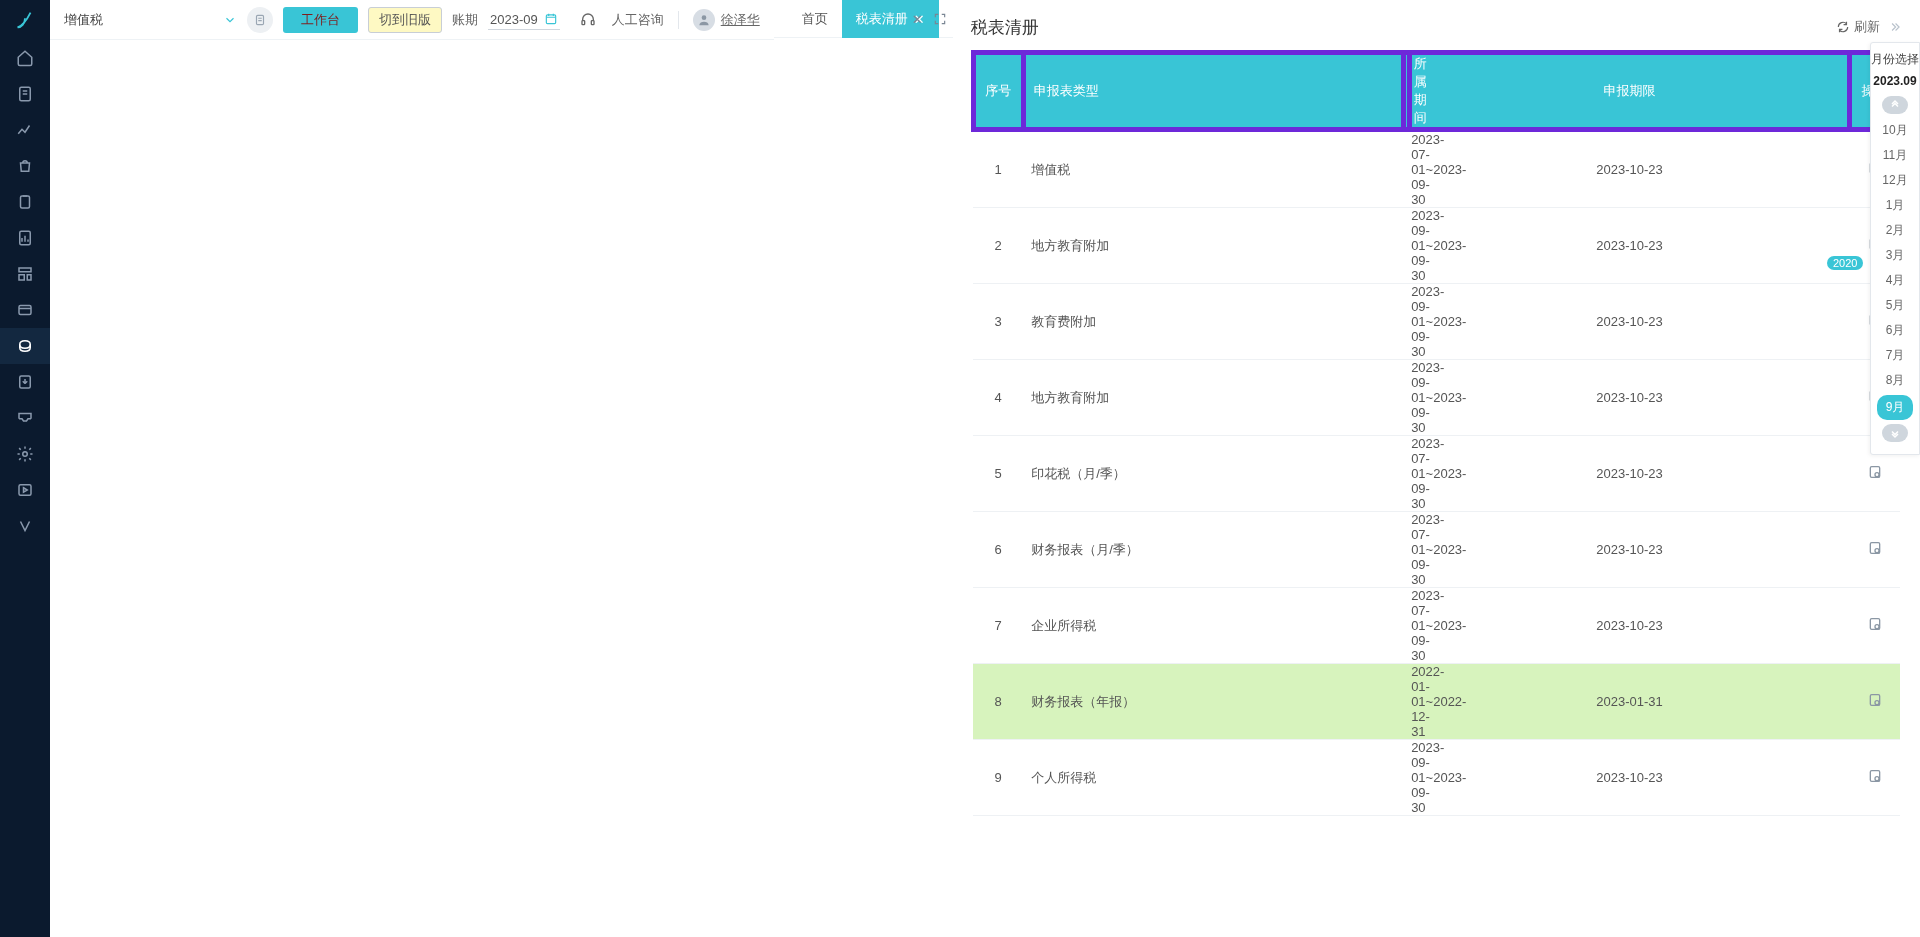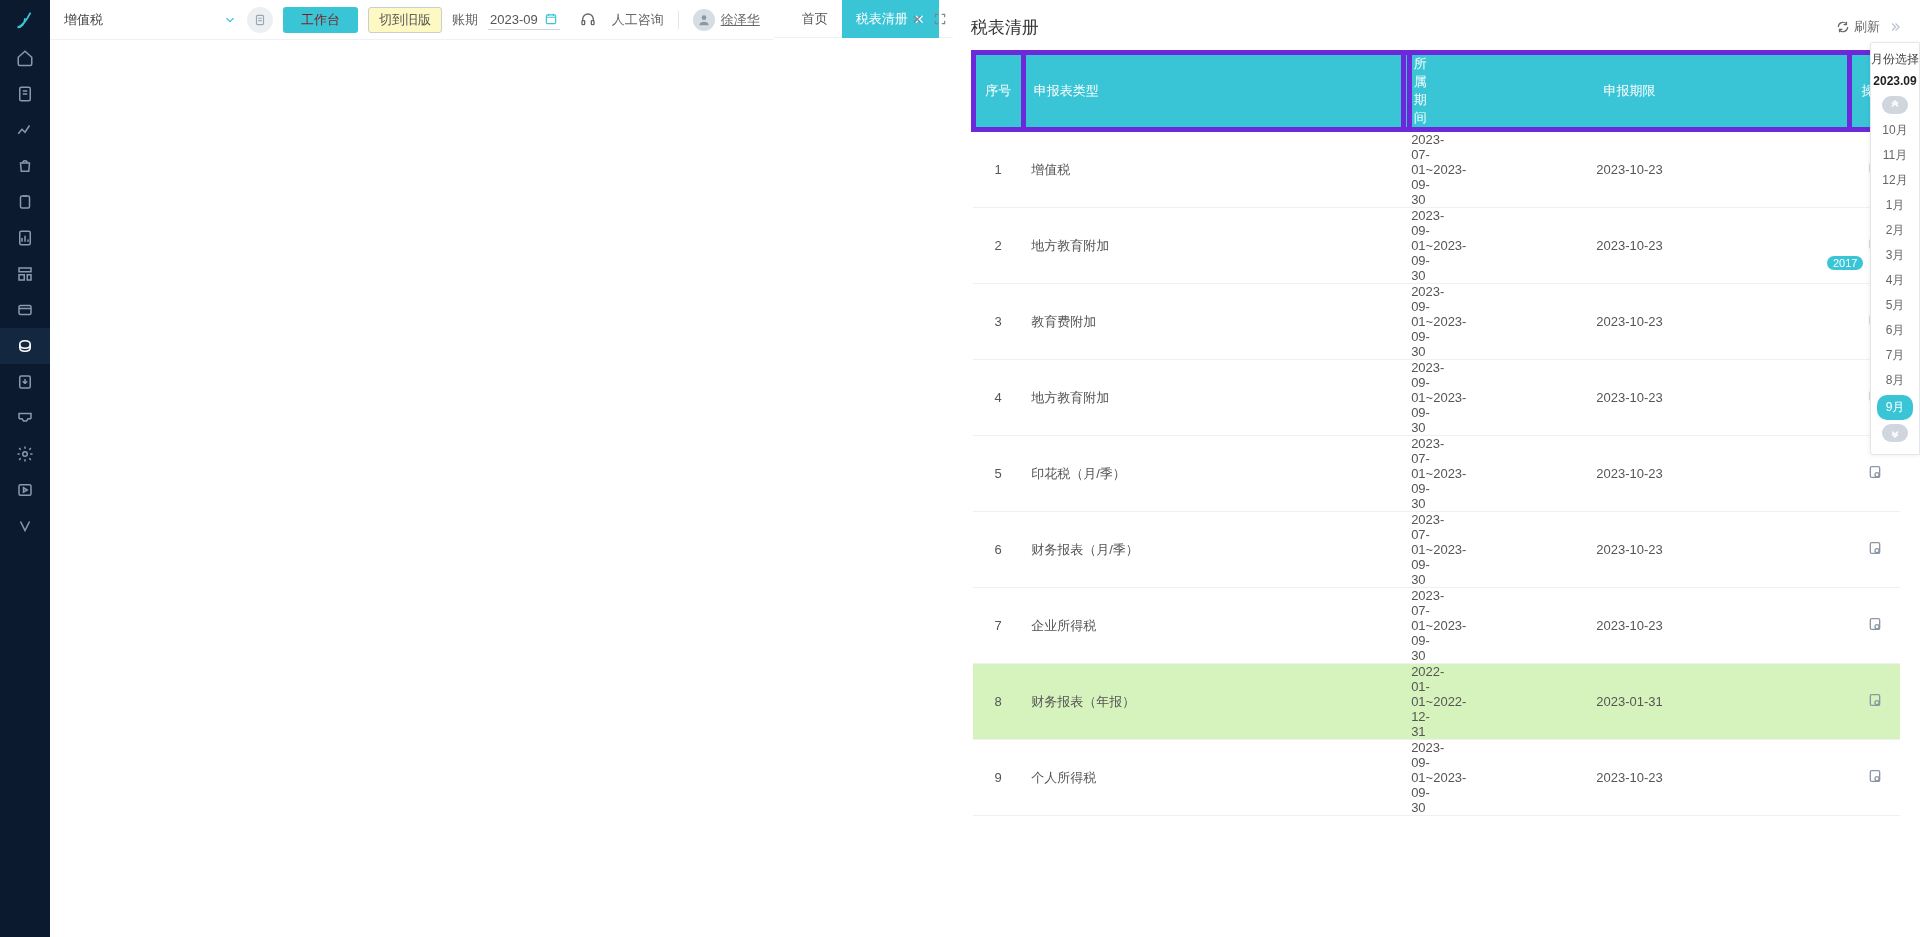--- a/index.html
+++ b/index.html
@@ -398,21 +398,21 @@
 
       <div class="month-panel">
         <div class="mp-title">月份选择</div>
         <div class="mp-year">2023.09</div>
         <div class="mp-scroll">
           <svg width="12" height="12" viewBox="0 0 24 24" fill="none" stroke="currentColor" stroke-width="3">
               <path d="M6 15l6-6 6 6M6 10l6-6 6 6"></path>
             </svg>
         </div>
         <div id="mp-list" style="position:relative;">
-          <div class="year-badge">2017</div>
+          <div class="year-badge">2020</div>
         <div class="mp-item">10月</div>
             <div class="mp-item">11月</div>
             <div class="mp-item">12月</div>
             <div class="mp-item">1月</div>
             <div class="mp-item">2月</div>
             <div class="mp-item">3月</div>
             <div class="mp-item">4月</div>
             <div class="mp-item">5月</div>
             <div class="mp-item">6月</div>
             <div class="mp-item">7月</div>

